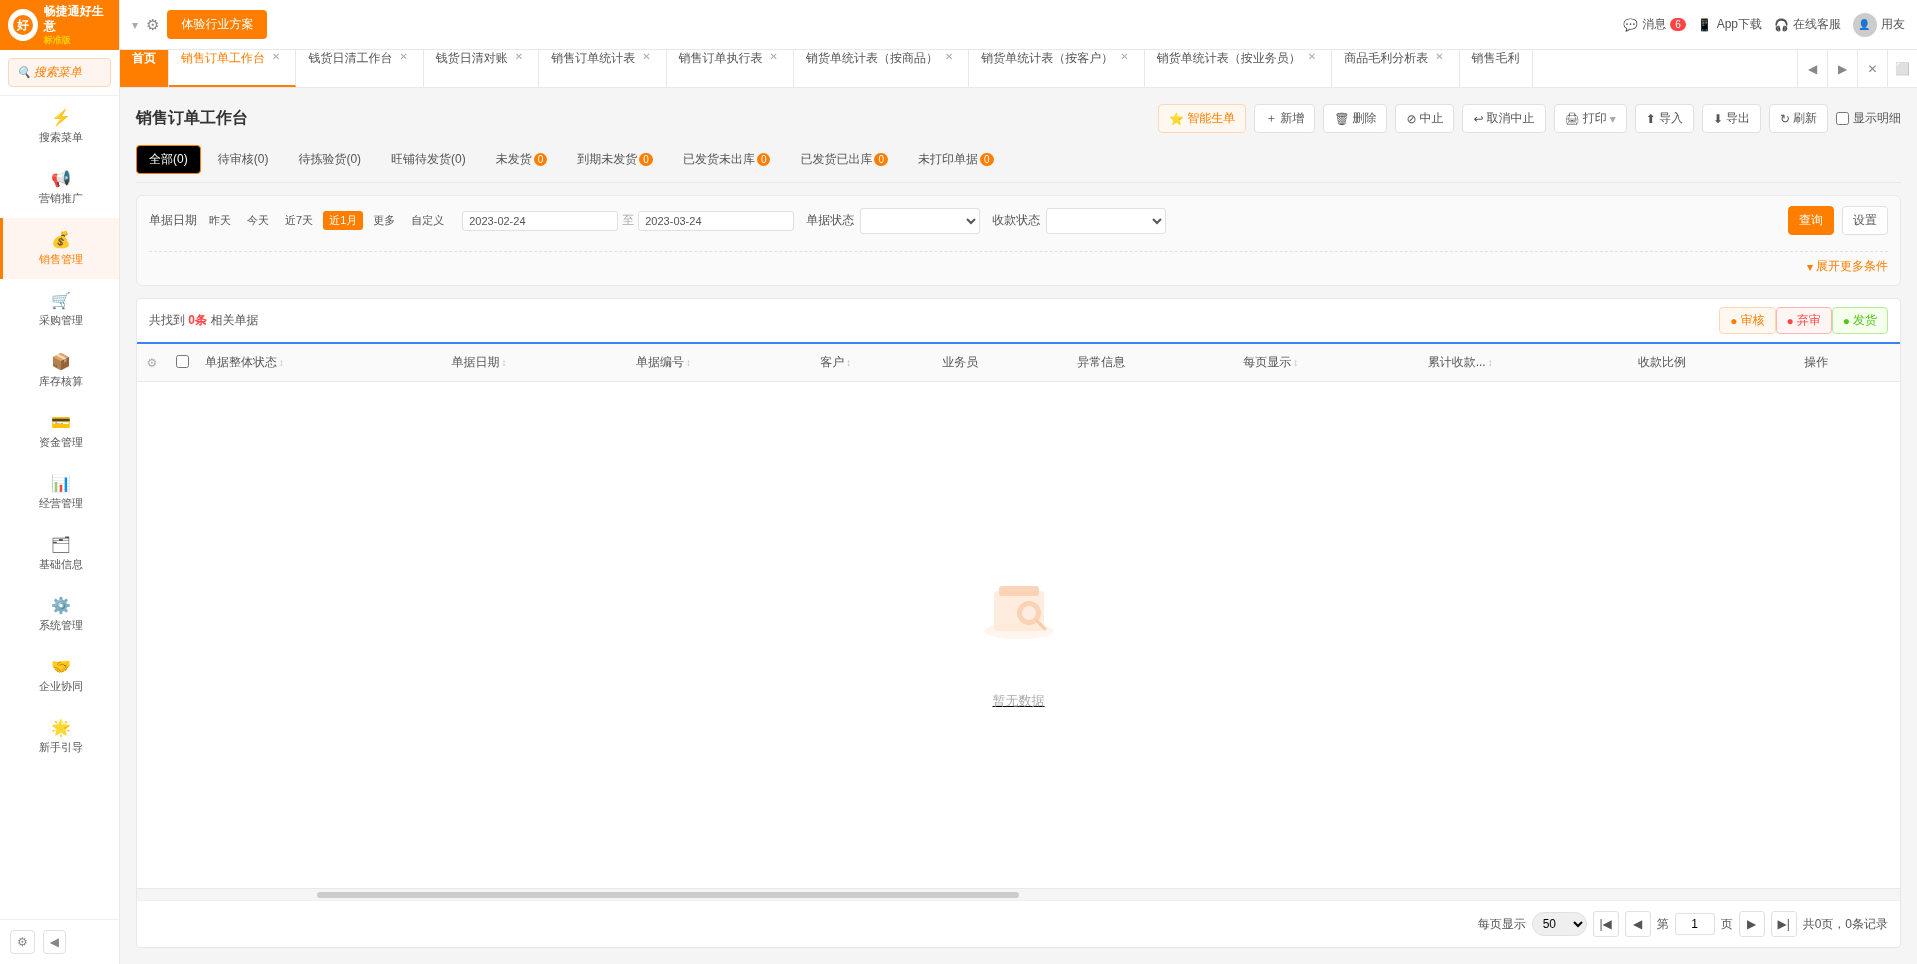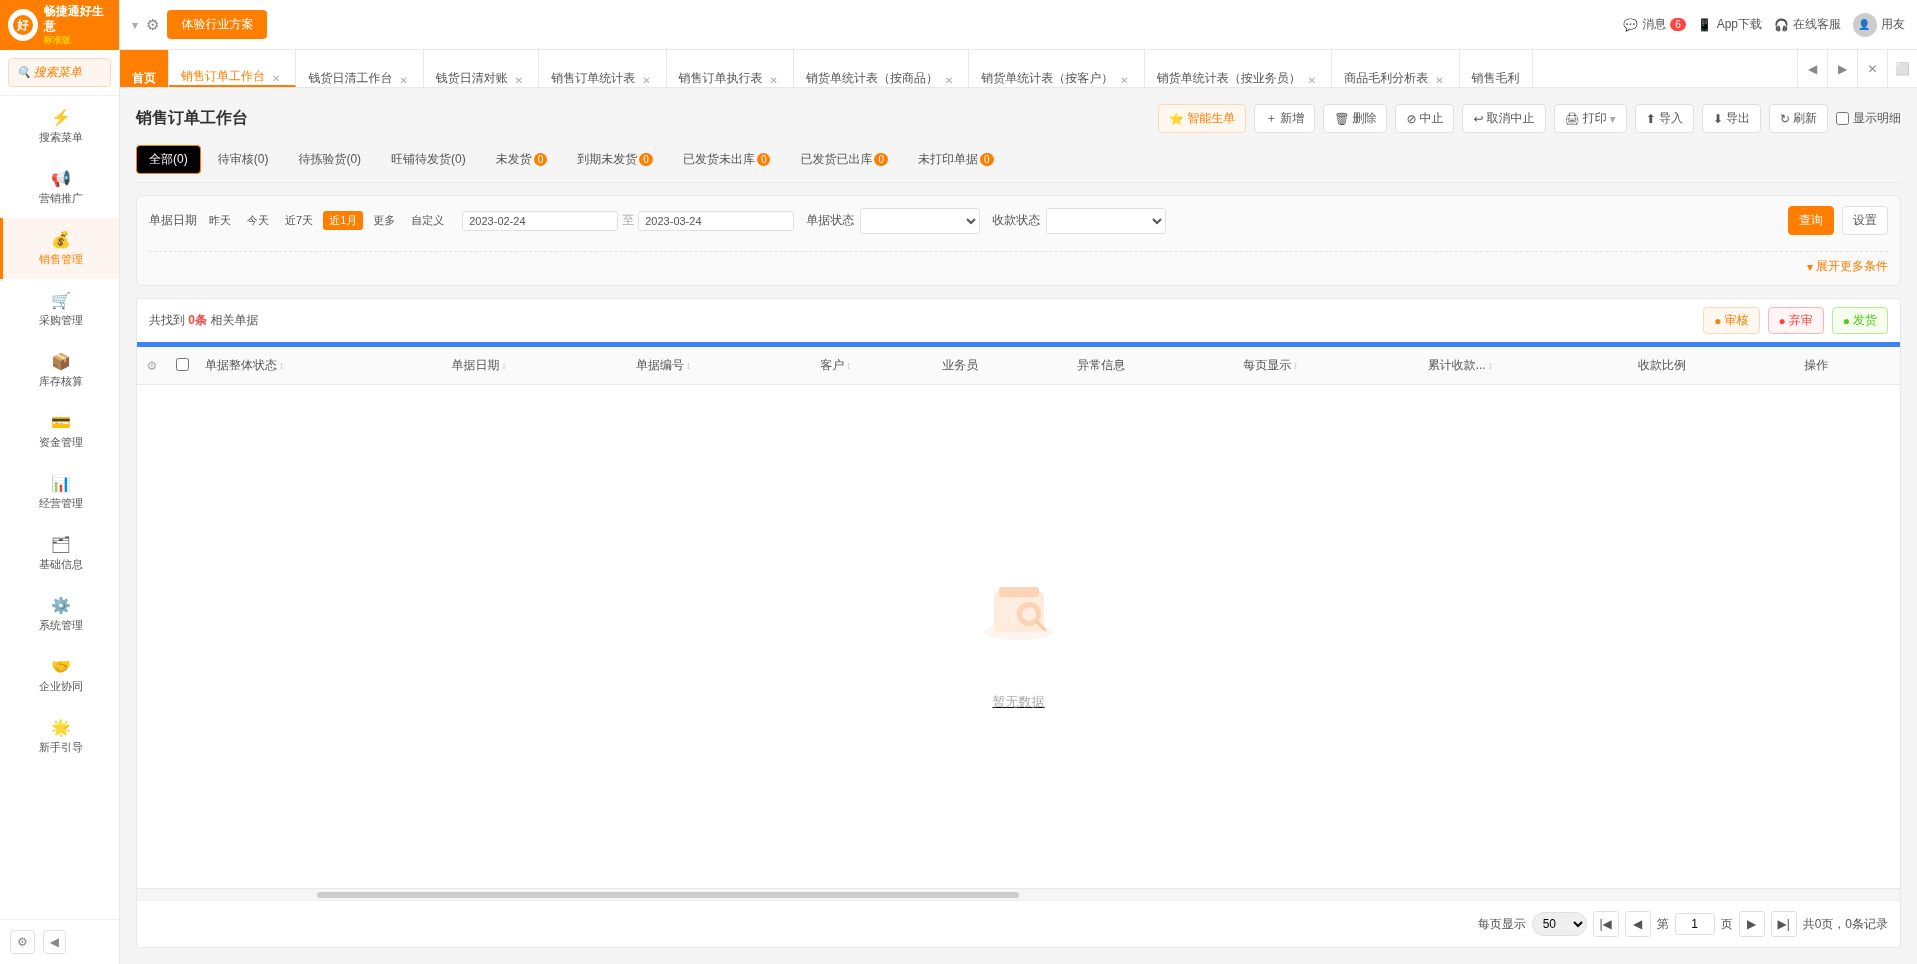--- a/index.html
+++ b/index.html
@@ -29,21 +29,21 @@
     .topbar-title { color: #555; font-size: 13px; flex: 1; }
     .topbar-actions { display: flex; align-items: center; gap: 12px; margin-left: auto; }
     .topbar-btn { background: #ff7e00; color: #fff; border: none; border-radius: 4px; padding: 6px 14px; cursor: pointer; font-size: 12px; }
     .topbar-icon-btn { background: none; border: none; cursor: pointer; color: #555; font-size: 13px; display: flex; align-items: center; gap: 4px; }
     .topbar-badge { background: #ff4444; color: #fff; border-radius: 8px; font-size: 10px; padding: 1px 5px; }
     .topbar-user { display: flex; align-items: center; gap: 4px; color: #555; cursor: pointer; }
     .user-avatar { width: 24px; height: 24px; background: #ccc; border-radius: 50%; display: flex; align-items: center; justify-content: center; color: #fff; font-size: 10px; }
 
     
     .tabbar { height: 38px; background: #fff; border-bottom: 1px solid #e8e8e8; display: flex; align-items: stretch; overflow: hidden; flex-shrink: 0; }
-    .tab { display: flex; align-items: flex-end; padding: 0 12px; border-right: 1px solid #e8e8e8; cursor: pointer; white-space: nowrap; color: #555; font-size: 12px; gap: 4px; position: relative; }
+    .tab { display: flex; align-items: flex-start; padding: 0 12px; border-right: 1px solid #e8e8e8; cursor: pointer; white-space: nowrap; color: #555; font-size: 12px; gap: 4px; position: relative; }
     .tab.active { color: #ff7e00; border-bottom: 2px solid #ff7e00; background: #fff; }
     .tab-home { background: #ff7e00; color: #fff; font-weight: bold; }
     .tab-close { font-size: 10px; color: #aaa; cursor: pointer; padding: 1px 3px; border-radius: 2px; }
     .tab-nav-btns { display: flex; align-items: center; margin-left: auto; }
     .tab-nav-btn { width: 30px; height: 38px; display: flex; align-items: center; justify-content: center; cursor: pointer; color: #888; border-left: 1px solid #e8e8e8; }
 
     
     .content { flex: 1; overflow: auto; padding: 16px; display: flex; flex-direction: column; gap: 12px; }
     .page-header { display: flex; align-items: center; justify-content: space-between; }
     .page-title { font-size: 16px; font-weight: bold; color: #333; }
@@ -66,21 +66,21 @@
     .date-range { display: flex; align-items: center; gap: 4px; flex-wrap: wrap; }
     .date-quick-btn { padding: 2px 6px; border-radius: 3px; cursor: pointer; font-size: 11px; color: #555; background: none; border: none; }
     .date-badge { background: #ff7e00; color: #fff; border-radius: 3px; padding: 2px 6px; font-size: 11px; cursor: pointer; }
     .date-input { border: 1px solid #e0e0e0; border-radius: 3px; padding: 3px 6px; font-size: 11px; color: #555; min-width: 90px; }
     .search-select { border: 1px solid #e0e0e0; border-radius: 3px; padding: 4px 6px; font-size: 12px; min-width: 120px; color: #555; background: #fff; cursor: pointer; }
     .search-expand { color: #ff7e00; cursor: pointer; display: flex; align-items: center; gap: 3px; font-size: 12px; margin-left: auto; }
     .search-expand-divider { border-top: 1px dashed #e0e0e0; margin-top: 4px; padding-top: 6px; width: 100%; display: flex; justify-content: center; }
 
     
     .table-wrapper { background: #fff; border: 1px solid #e8e8e8; border-radius: 4px; overflow: hidden; flex: 1; display: flex; flex-direction: column; }
-    .table-toolbar { padding: 8px 12px; display: flex; align-items: center; gap: 8px; border-bottom: 5px solid #3b82f6; }
+    .table-toolbar { padding: 8px 12px; display: flex; align-items: center; border-bottom: 2px solid #3b82f6; }
     .table-count { color: #555; font-size: 12px; flex: 1; }
     .table-count-num { color: #ff4444; font-weight: bold; }
     .table-action-btn { padding: 4px 10px; border-radius: 4px; cursor: pointer; font-size: 12px; border: 1px solid; display: flex; align-items: center; gap: 3px; }
     .btn-audit { color: #ff7e00; border-color: #ffd6b8; background: #fff8f0; }
     .btn-revoke { color: #ff4444; border-color: #ffb3b3; background: #fff5f5; }
     .btn-ship { color: #52c41a; border-color: #b7eb8f; background: #f6ffed; }
 
     table { width: 100%; border-collapse: collapse; }
     thead { background: #fafafa; }
     th { padding: 10px 8px; text-align: left; color: #555; font-weight: normal; border-bottom: 1px solid #e8e8e8; white-space: nowrap; font-size: 12px; }

